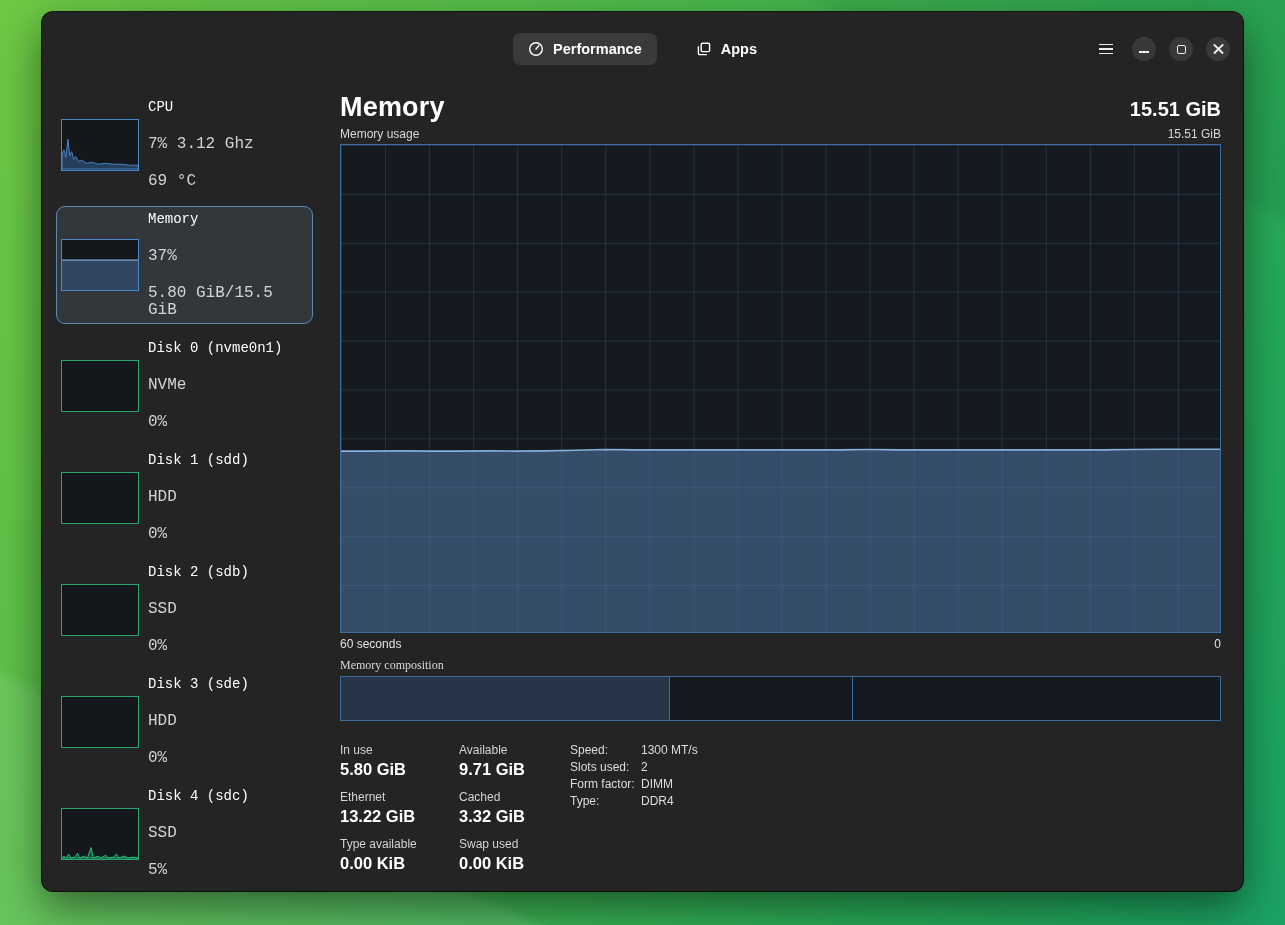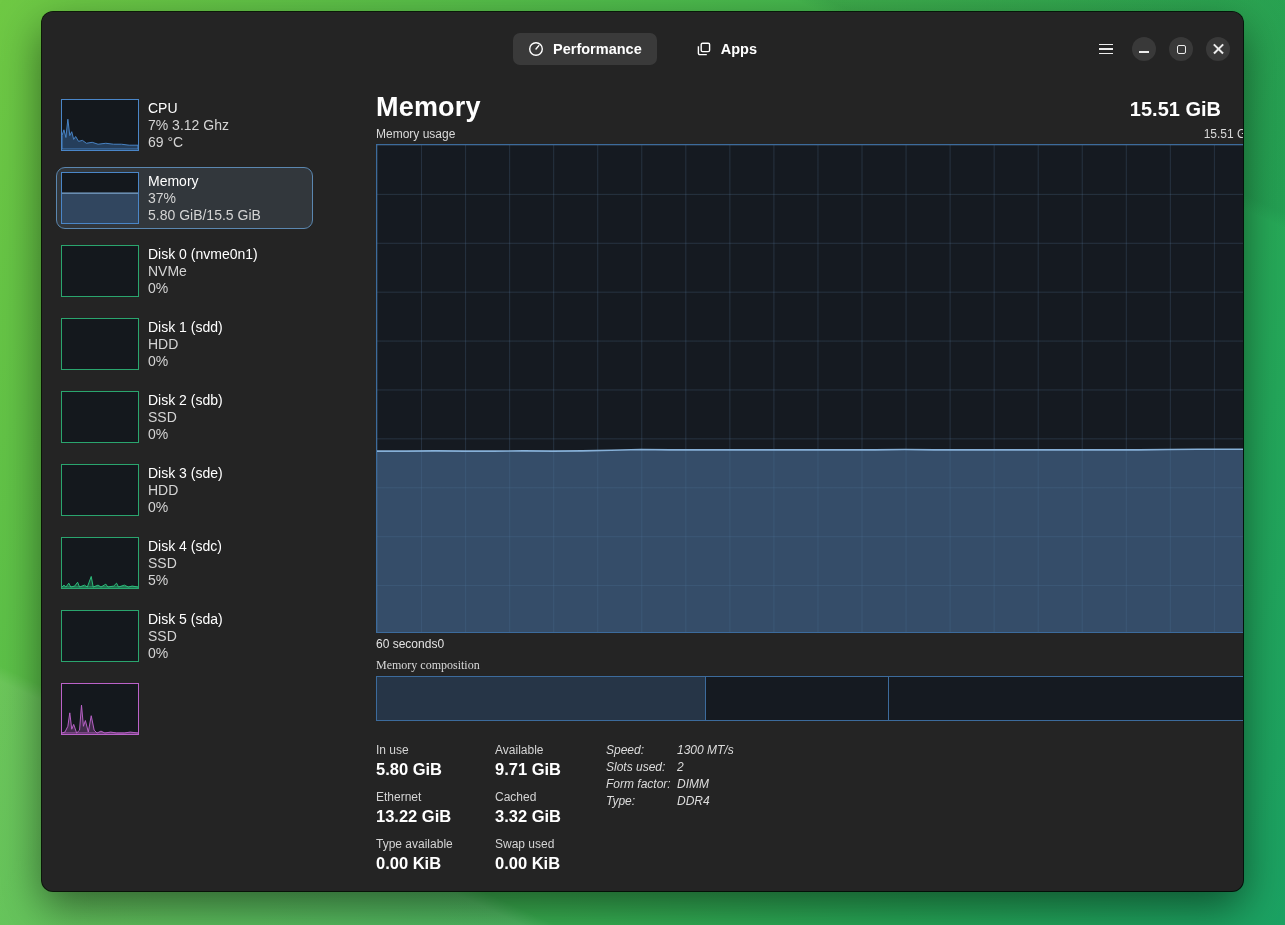--- a/index.html
+++ b/index.html
@@ -55,36 +55,36 @@
   .glyph-close::before, .glyph-close::after {
     content:""; position:absolute; left:-1px; top:4.6px; width:13px; height:1.8px; background:#ececec;
   }
   .glyph-close::before { transform:rotate(45deg); }
   .glyph-close::after { transform:rotate(-45deg); }
 
   
   .wbody { position:absolute; top:74px; left:0; right:0; bottom:0; display:flex; }
 
   
-  .sidebar { width:334px; padding-top:8px; flex:0 0 auto; }
+  .sidebar { width:298px; padding-top:8px; flex:0 0 auto;font-family:Liberation Mono, monospace; }
   .side-item {
     display:flex; align-items:center; gap:9px;
     width:257px; margin:0 0 11px 14px; padding:4px;
     border:1px solid transparent; border-radius:9px; cursor:pointer;
   }
   .side-item.selected { background:#32373c; border-color:#5b87b0; }
   .thumb {
     width:78px; height:52px; background:#14181d; flex:0 0 auto; display:block;
   }
   .thumb.blue   { border:1px solid #4a86c8; }
   .thumb.green  { border:1px solid #2aa56e; }
   .thumb.purple { border:1px solid #bb62c9; }
   .side-text { line-height:17px; }
   .side-text .t { font-size:14px; color:#ffffff; }
-  .side-text .s { font-size:14px; color:#d4d4d4; }
+  .side-text .s { font-size:16px; color:#d4d4d4;margin-top:20px; }
 
   
   .main { position:relative; flex:1; }
   .main-header {
     position:absolute; left:0; top:6px; right:22px;
     display:flex; justify-content:space-between; align-items:baseline;
   }
   .page-title { font-size:27px; font-weight:800; letter-spacing:0.2px; }
   .mem-total  { font-size:20px; font-weight:700; }
 
@@ -100,21 +100,21 @@
     background-image:
       linear-gradient(to right, rgba(96,136,176,0.22) 1px, transparent 1px),
       linear-gradient(to bottom, rgba(96,136,176,0.22) 1px, transparent 1px);
     background-size:44.05px 100%, 100% 48.9px;
     border:1px solid #3c6b9c;
   }
   .graph svg { position:absolute; left:0; top:0; width:100%; height:100%; }
 
   .xlabels {
     position:absolute; left:0; top:551px; width:881px;
-    display:flex; justify-content:flex-start;
+    display:flex; justify-content:space-between;
     font-size:12px; color:#e2e2e2;
   }
 
   .comp-label { position:absolute; left:0; top:572px; font-size:12px; color:#d9d9d9;font-family:Liberation Serif, serif; }
   .comp-bar {
     position:absolute; left:0; top:590px; width:881px; height:45px;
     background:#151a21; border:1px solid #3c6b9c; display:flex;
   }
   .comp-seg { height:100%; }
   .comp-seg.seg1 { background:rgba(72,110,150,0.33); border-right:1px solid #3c6b9c; }
@@ -122,21 +122,21 @@
 
   .stats { position:absolute; left:0; top:656px; display:flex; }
   .stat-col1 { width:119px; }
   .stat-col2 { width:111px; }
   .stat { margin-bottom:9px; }
   .stat .lbl { font-size:12px; color:#d4d4d4; line-height:16px; }
   .stat .val { font-size:16.5px; font-weight:700; color:#fff; line-height:22px; }
 
   .hw {
     display:grid; grid-template-columns:71px auto; align-content:start;
-    font-size:12px; line-height:17px; color:#dcdcdc;font-style:italic;
+    font-size:12px; line-height:17px; color:#dcdcdc;
   }
 </style>
 </head>
 <body>
 
 <div class="desktop">
   <div class="window">
 
     <div class="headerbar">
       <div class="tabs">

